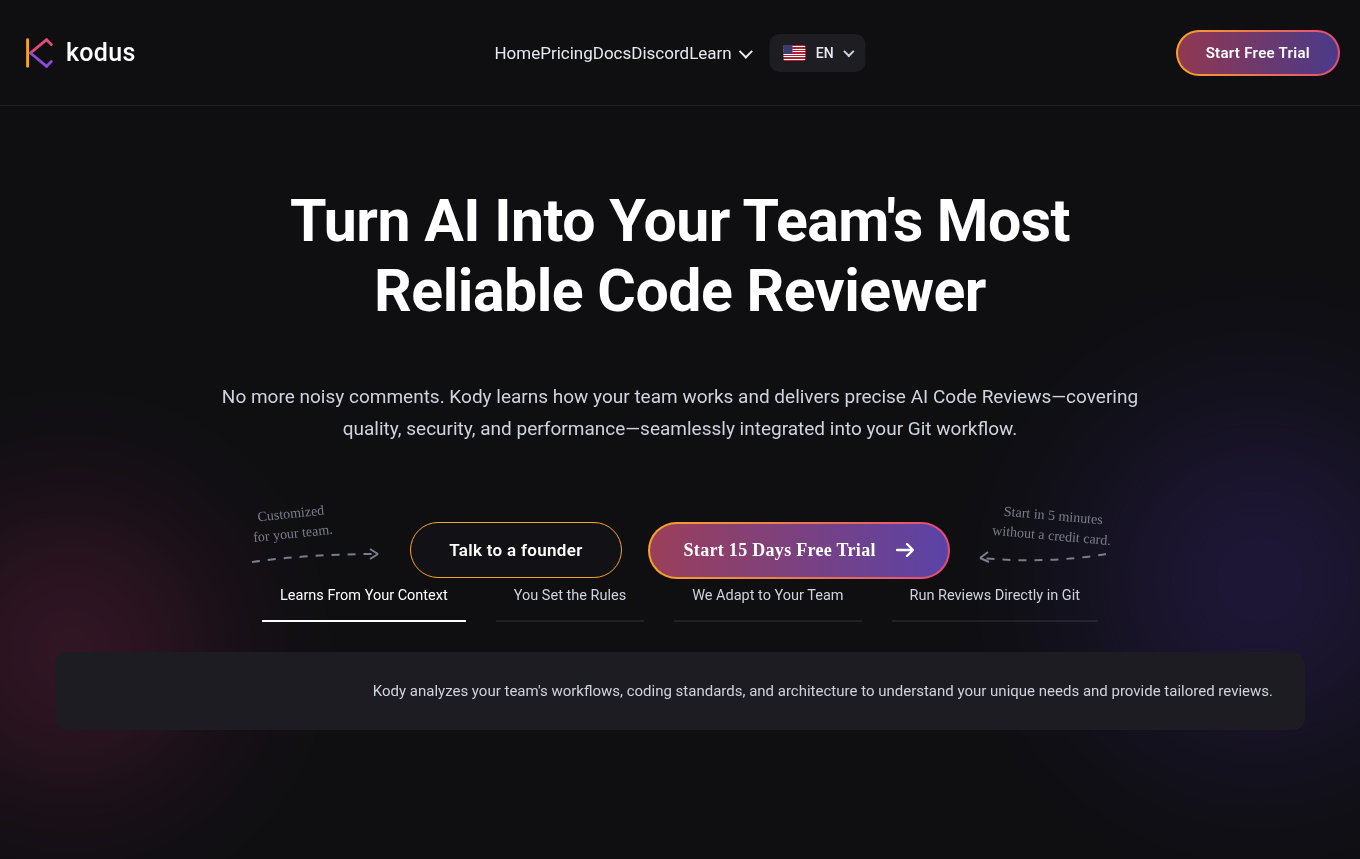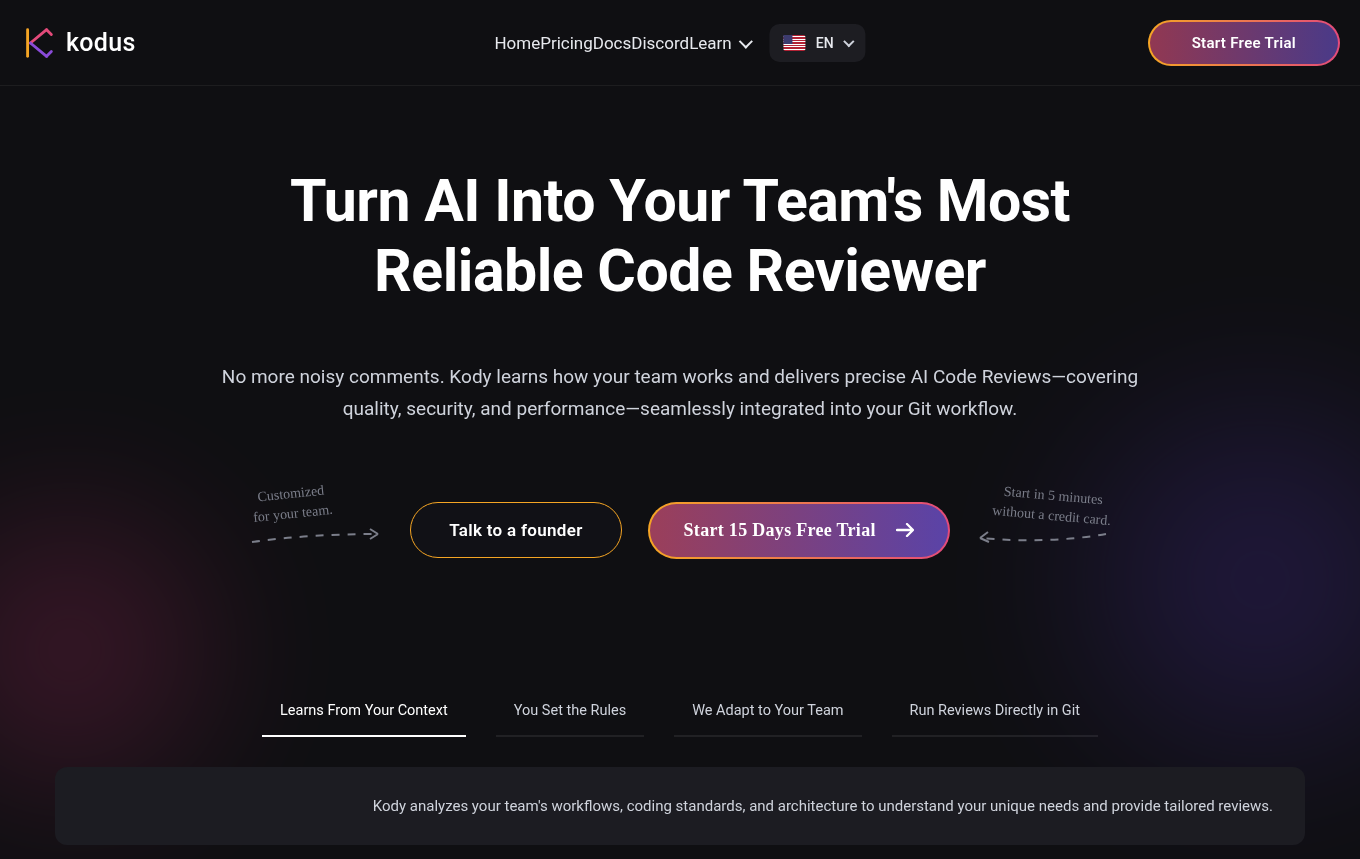--- a/index.html
+++ b/index.html
@@ -31,21 +31,21 @@
   body::after {
     width: 520px; height: 520px;
     right: -160px; top: 320px;
     background: radial-gradient(circle, #603bd6, transparent 70%);
   }
 
   
   .navbar {
     position: relative;
     z-index: 5;
-    height: 86px;
+    height: 106px;
     border-bottom: 1px solid rgba(255,255,255,0.06);
     display: flex;
     align-items: center;
     padding: 0 20px;
   }
   .logo { display: flex; align-items: center; gap: 8px; }
   .logo-mark { width: 38px; height: 38px; }
   .logo-text {
     font-size: 25px; font-weight: 500; color: #fff; letter-spacing: 0.3px;
   }
@@ -90,21 +90,21 @@
   .cta-wrap { margin-left: auto; }
   .cta-header {
     padding: 2px; border-radius: 28px;
     background: linear-gradient(90deg, #f5a524, #e34a7a);
     display: inline-block;
   }
   .cta-header-inner {
     background: linear-gradient(90deg, #913852, #4a3a88);
     color: #fff;
     border-radius: 26px;
-    padding: 12px 42px;
+    padding: 12px 28px;
     font-size: 15px; font-weight: 600; letter-spacing: 0.3px;
     cursor: pointer;
   }
 
   
   .hero {
     position: relative; z-index: 2;
     padding-top: 80px;
     text-align: center;
   }
@@ -176,21 +176,20 @@
   .dash-arrow {
     position: absolute;
     color: #7b7e8a;
     pointer-events: none;
   }
   .dash-arrow.left  { left: 250px; top: 22px; }
   .dash-arrow.right { right: 252px; top: 24px; }
 
   
   .tabs {
-    margin-top: 135px;
     display: flex; justify-content: center; gap: 30px;
   }
   .tab {
     font-size: 14.5px; color: #cfd3dc;
     padding: 8px 18px 16px;
     border-bottom: 2px solid rgba(255,255,255,0.08);
     cursor: pointer;
     white-space: nowrap;
   }
   .tab.active {

